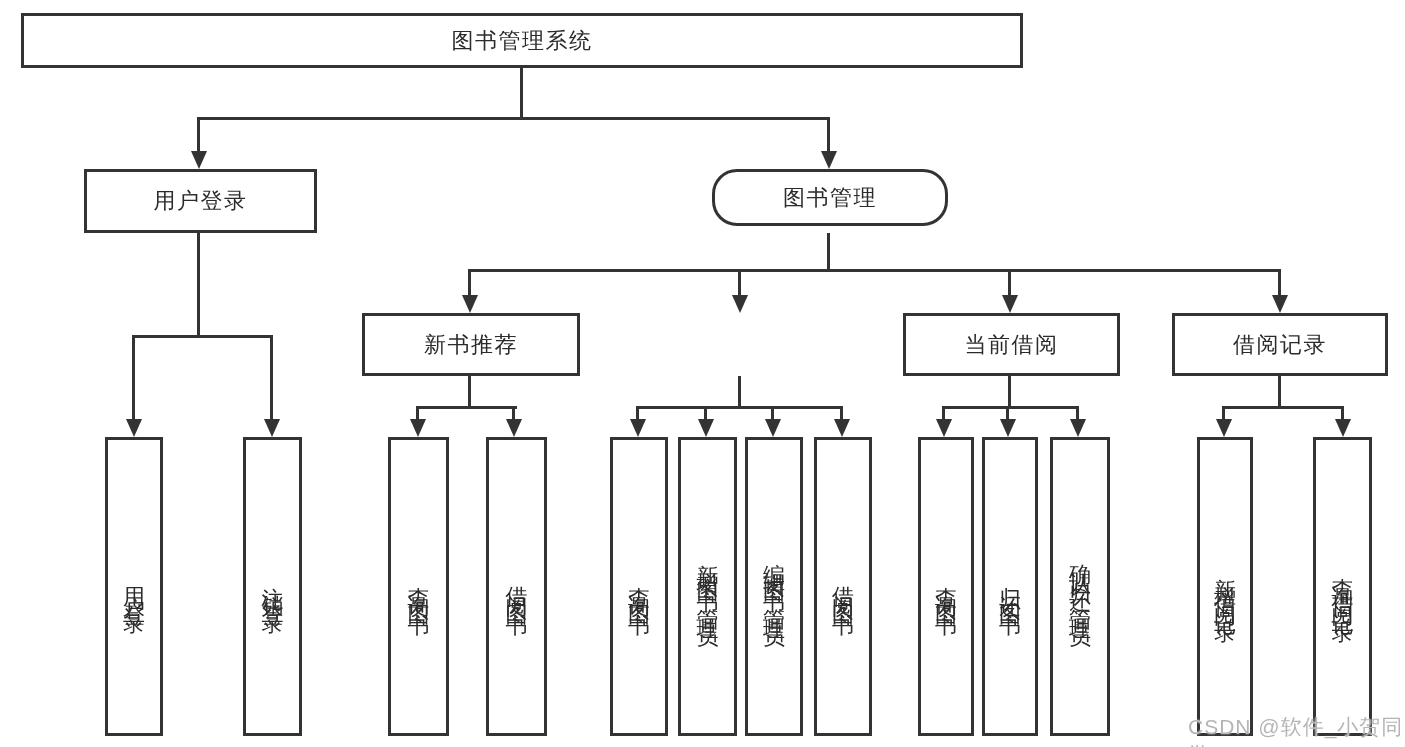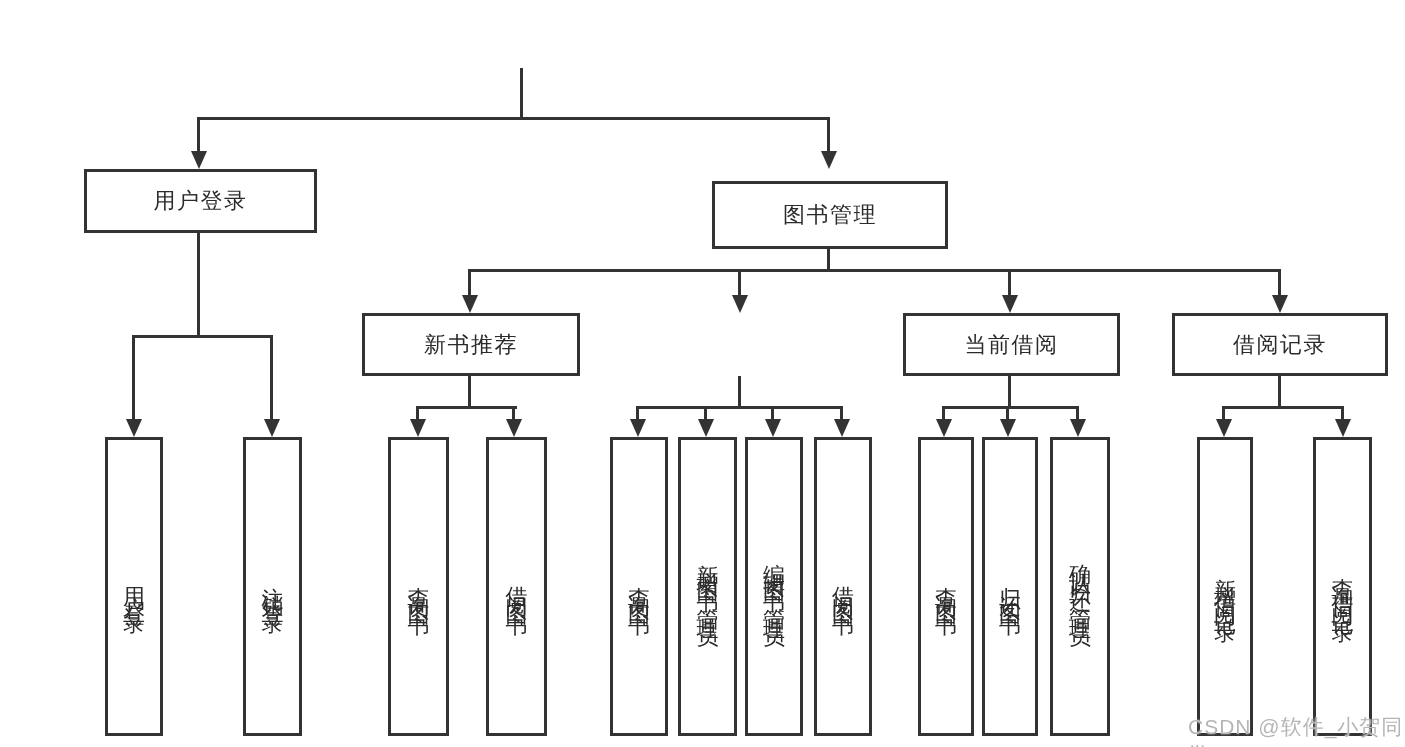--- a/index.html
+++ b/index.html
@@ -32,30 +32,31 @@
     position:absolute; top:713px; left:1188px; z-index:5;
     font-size:21px; letter-spacing:1px; color:#b5b5b5;
     text-shadow:0 0 2px #ffffff;
   }
 </style>
 </head>
 <body>
 
 <div class="canvas">
 
+  <div class="box" style="left:21px; top:13px; width:1002px; height:55px;">图书管理系统</div>
 
   <div class="vl" style="left:520px; top:68px; height:50px;"></div>
   <div class="hl" style="left:197px; top:117px; width:633px;"></div>
   <div class="vl" style="left:197px; top:117px; height:36px;"></div>
   <div class="vl" style="left:827px; top:117px; height:36px;"></div>
   <div class="ah" style="left:191px; top:151px;"></div>
   <div class="ah" style="left:821px; top:151px;"></div>
 
   <div class="box" style="left:84px; top:169px; width:233px; height:64px;">用户登录</div>
-  <div class="box" style="left:712px; top:181px; width:236px; height:68px;">图书管理</div>
+  <div class="box" style="left:712px; top:169px; width:236px; height:57px;border-radius:25px;">图书管理</div>
 
   <div class="vl" style="left:197px; top:233px; height:104px;"></div>
   <div class="hl" style="left:132px; top:335px; width:141px;"></div>
   <div class="vl" style="left:132px; top:335px; height:85px;"></div>
   <div class="vl" style="left:270px; top:335px; height:85px;"></div>
   <div class="ah" style="left:126px; top:419px;"></div>
   <div class="ah" style="left:264px; top:419px;"></div>
 
   <div class="vl" style="left:827px; top:233px; height:38px;"></div>
   <div class="hl" style="left:468px; top:269px; width:813px;"></div>

